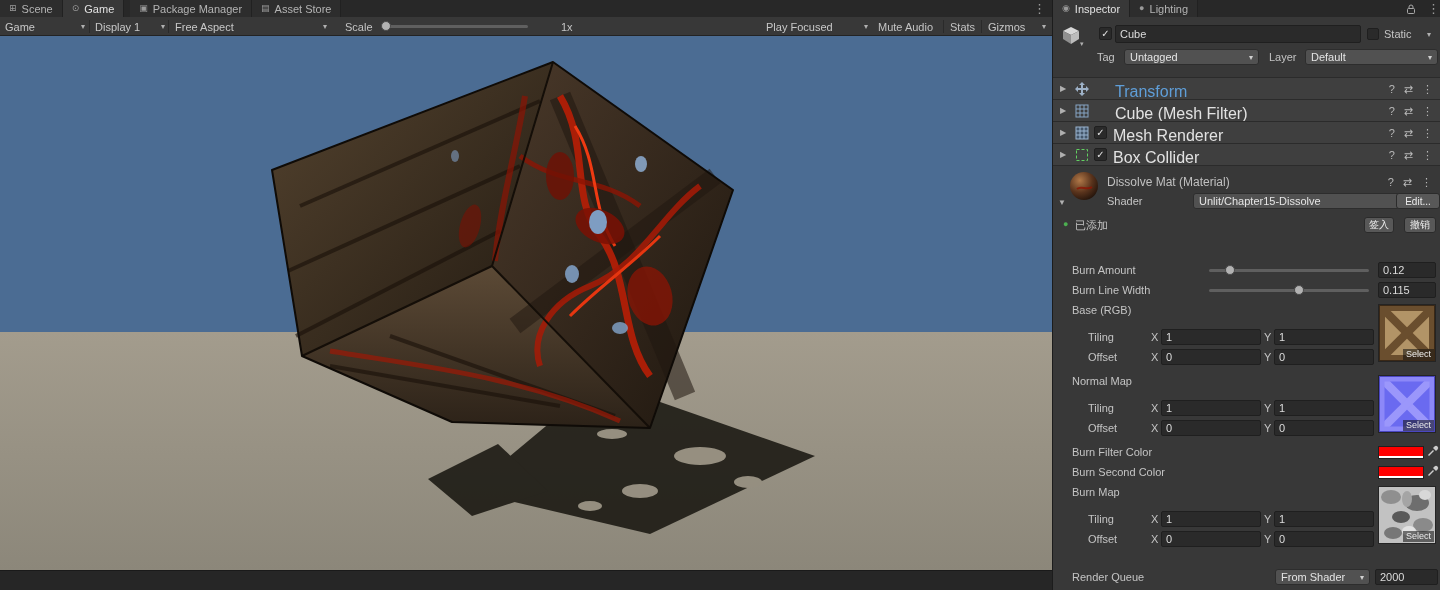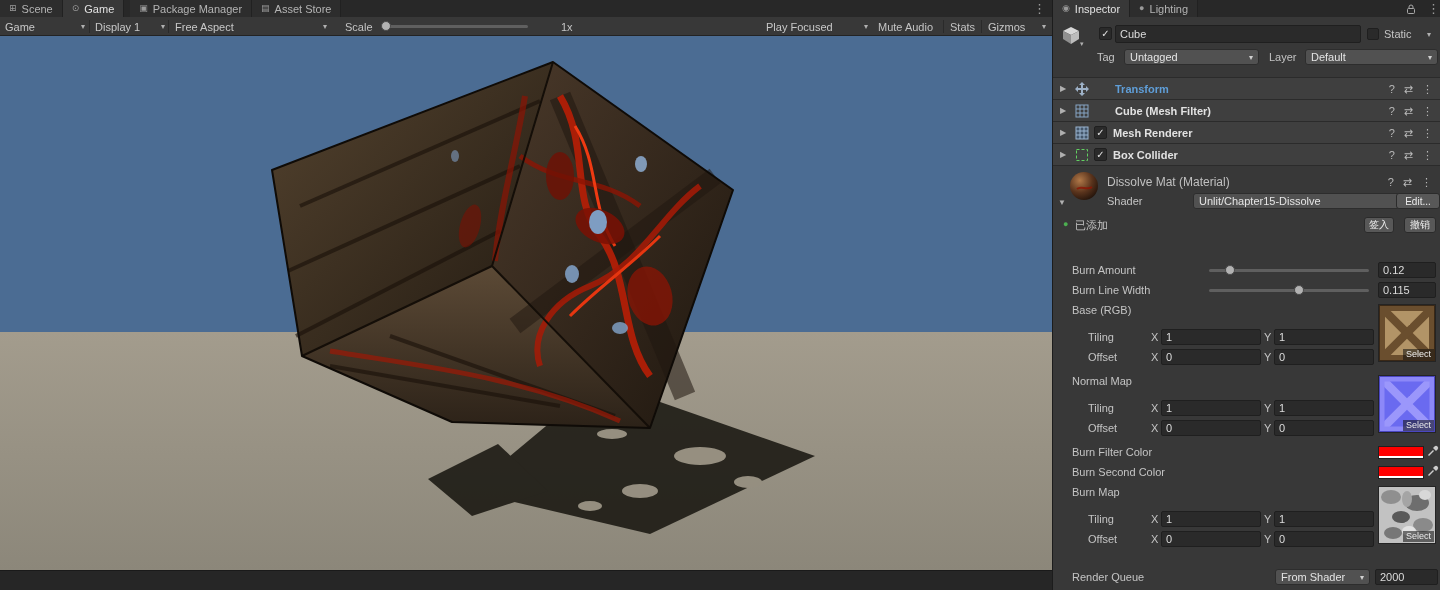--- a/index.html
+++ b/index.html
@@ -27,21 +27,21 @@
   
   .inspector{position:absolute;left:1052px;top:0;width:388px;height:590px;background:#383838;border-left:1px solid #1c1c1c;overflow:hidden;}
   .insp-tabs{position:absolute;left:0;top:0;width:388px;height:17px;background:#282828;display:flex;}
   .field{position:absolute;background:#2a2a2a;border:1px solid #1f1f1f;border-radius:2px;color:#dcdcdc;font-size:11px;padding:0 4px;height:16px;font-family:inherit;}
   .popup{position:absolute;height:16px;background:#515151;border:1px solid #2d2d2d;border-radius:3px;color:#e4e4e4;font-size:11px;display:flex;align-items:center;justify-content:space-between;padding:0 5px;white-space:nowrap;overflow:hidden;}
   .popup .arrow{font-size:8px;color:#d0d0d0;margin-left:4px;}
   .btn{position:absolute;height:16px;background:#585858;border:1px solid #2b2b2b;border-radius:3px;color:#ececec;font-size:10px;display:flex;align-items:center;justify-content:center;white-space:nowrap;}
   .cb{position:absolute;width:13px;height:13px;background:#2a2a2a;border:1px solid #1f1f1f;border-radius:2px;color:#e0e0e0;font-size:10px;line-height:11px;text-align:center;}
   .comp{position:absolute;left:0;width:388px;height:22px;background:#3f3f3f;border-top:1px solid #2b2b2b;}
   .fold{position:absolute;font-size:8px;color:#b0b0b0;line-height:1;}
-  .ctitle{position:absolute;top:5px;font-weight:bold;color:#e2e2e2;font-size:11px;white-space:nowrap;}
+  .ctitle{position:absolute;top:5px;font-weight:normal;color:#e2e2e2;font-size:16px;white-space:nowrap;}
   .cicons{position:absolute;right:8px;top:4px;display:flex;gap:9px;color:#b8b8b8;font-size:11px;}
   .cicons span{line-height:14px;}
   .thumbbox{position:absolute;width:58px;height:58px;border:1px solid #242424;overflow:hidden;}
   .select-tag{position:absolute;right:1px;bottom:1px;background:rgba(15,15,15,.55);color:#eaeaea;font-size:9px;padding:0 3px;line-height:11px;}
   .swatch{position:absolute;width:46px;height:13px;border:1px solid #202020;}
   .swatch .alpha{position:absolute;left:0;bottom:0;width:100%;height:2px;background:#fff;}
   .watermark{position:absolute;left:1127px;top:498px;z-index:50;color:#ffffff;font-weight:bold;font-size:44px;line-height:50px;white-space:nowrap;letter-spacing:1px;font-family:"Liberation Sans","DejaVu Sans",sans-serif;}
   svg{display:block}
 </style>
 </head>

